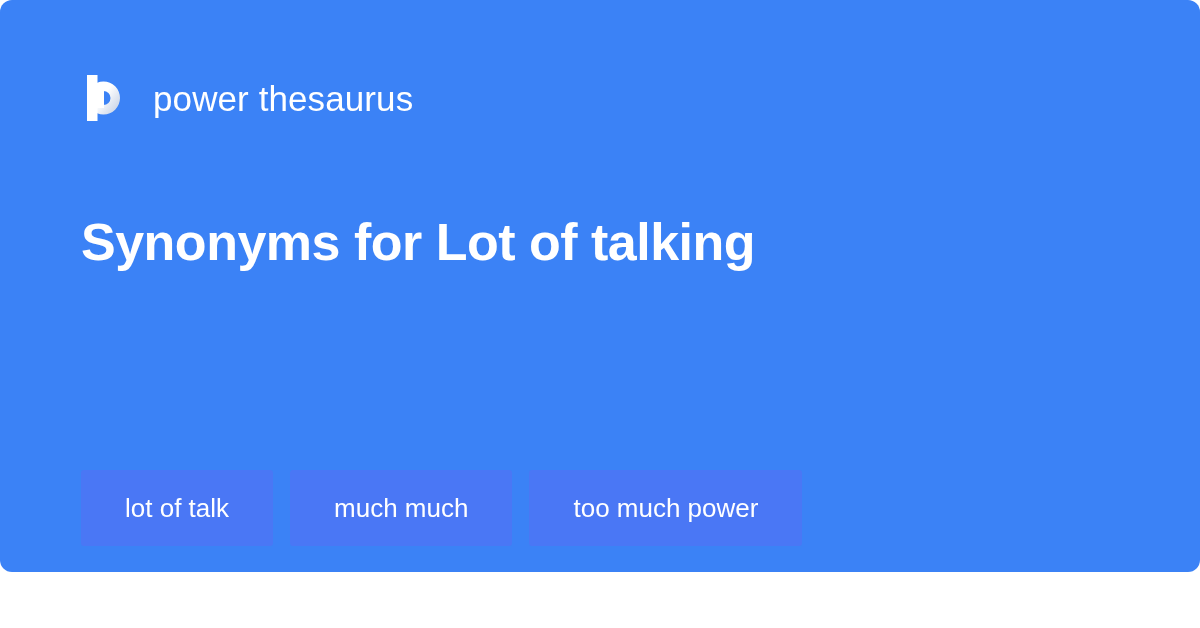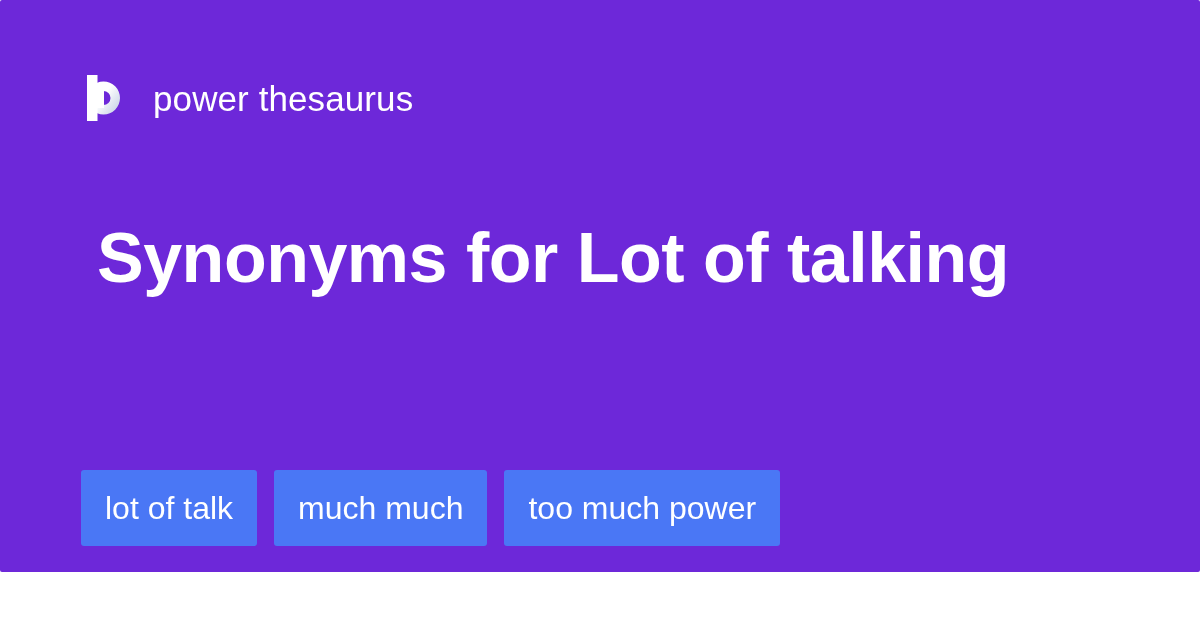--- a/index.html
+++ b/index.html
@@ -13,22 +13,22 @@
     overflow: hidden;
     font-family: "Liberation Sans", sans-serif;
     -webkit-font-smoothing: antialiased;
   }
 
   .og-card {
     position: relative;
     box-sizing: border-box;
     width: 1200px;
     height: 572px;
-    background: #6d28d9;
-    border-radius: 2px;
+    background: #3b82f6;
+    border-radius: 12px;
     overflow: hidden;
   }
 
   
   .brand {
     position: absolute;
     left: 81px;
     top: 74px;
     display: flex;
     align-items: center;
@@ -50,49 +50,49 @@
     letter-spacing: 0.1px;
     white-space: nowrap;
   }
 
   
   .headline {
     position: absolute;
     left: 81px;
     top: 186px;
     width: 1000px;
-    margin: 16px;
-    font-size: 70px;
+    margin: 0;
+    font-size: 52px;
     line-height: 112px;
     font-weight: 700;
     color: #ffffff;
     letter-spacing: -0.5px;
   }
 
   
   .chip-row {
     position: absolute;
     left: 81px;
     top: 470px;
     display: flex;
     align-items: stretch;
     gap: 17px;
   }
 
   .chip {
     height: 76px;
     box-sizing: border-box;
-    padding: 0 24px;
+    padding: 0 44px;
     display: flex;
     align-items: center;
     justify-content: center;
     background: #4a77f5;
     border-radius: 3px;
     color: #ffffff;
-    font-size: 32px;
+    font-size: 26px;
     line-height: 1;
     font-weight: 400;
     white-space: nowrap;
   }
 </style>
 </head>
 <body>
 
 <div class="og-card">
 

